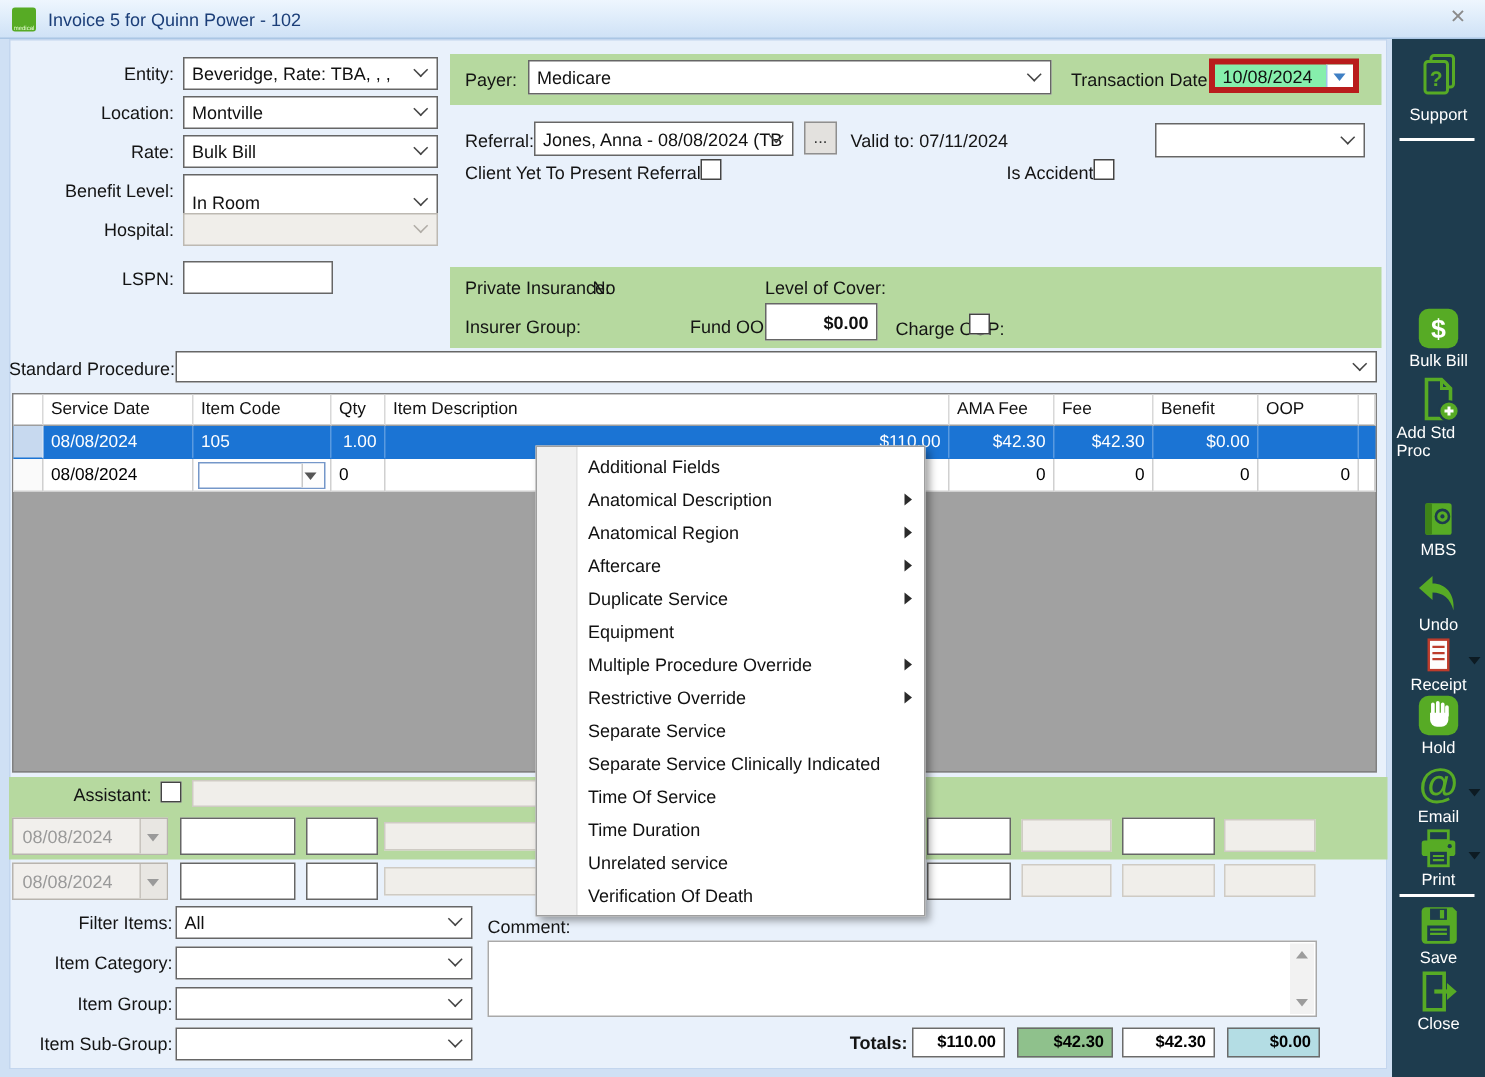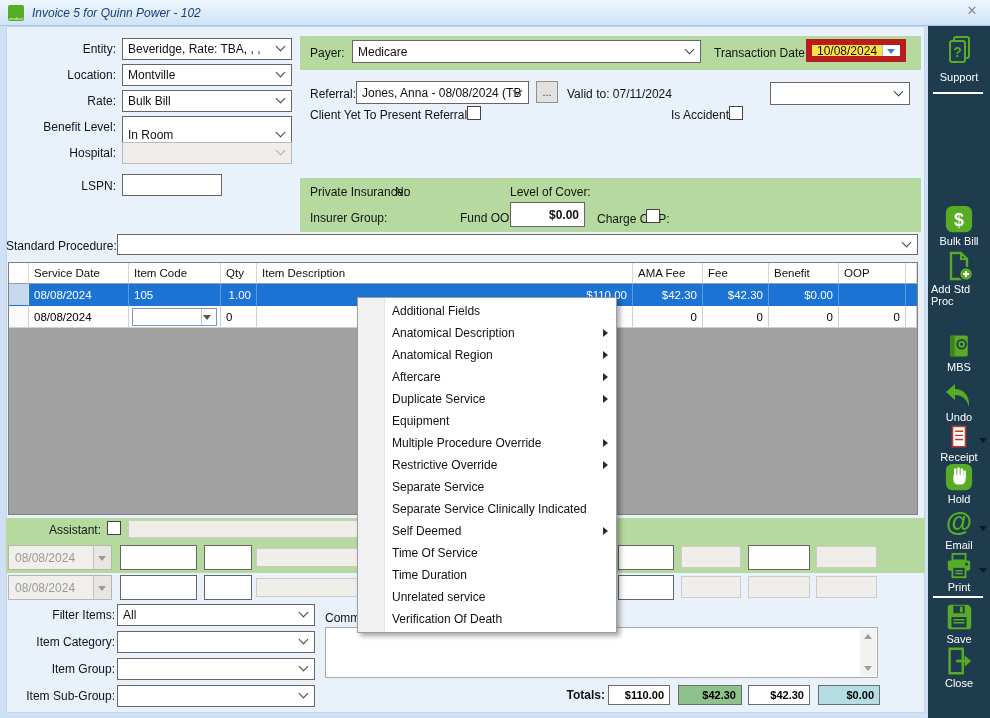--- a/index.html
+++ b/index.html
@@ -5,21 +5,21 @@
   * { margin:0; padding:0; box-sizing:border-box; }
   html,body { width:990px; height:718px; }
   body { font-family:"Liberation Sans","DejaVu Sans",sans-serif; background:#cfe0f4; position:relative; overflow:hidden; }
   .abs { position:absolute; }
 
   
   #titlebar { left:0; top:0; width:990px; height:26px;
     background:linear-gradient(#eef6fe,#cfe2f6); border-bottom:1px solid #aac6e4; display:flex; align-items:center; }
   #title-icon { width:16px; height:16px; margin:0 8px 0 8px; background:#57ab25; border-radius:2px;
     color:#eaffd9; font-size:4px; display:flex; align-items:flex-end; justify-content:center; overflow:hidden; }
-  #title-text { font-size:12px; color:#1b3e78;font-style:italic; }
+  #title-text { font-size:12px; color:#1b3e78; }
   #close-x { position:absolute; right:8px; top:3px; width:20px; height:18px; color:#8a8a8a;
     font-size:13px; font-weight:bold; text-align:center; cursor:default; }
 
   #content { left:6px; top:26px; width:919px; height:687px; background:#e9f1fb; border:1px solid #c3d6ee; }
   #frame-gap { left:925px; top:26px; width:3px; height:692px; background:#cfe0f4; }
 
   
   .label { position:absolute; font-size:12px; color:#141414; white-space:nowrap; }
   .r { text-align:right; }
   .combo, .tfield { position:absolute; background:#fff; border:1px solid #666; font-size:12px; color:#111;
@@ -33,21 +33,21 @@
   .checkbox { position:absolute; width:14px; height:14px; background:#fff; border:1px solid #454545; }
   .green { background:#b6d99f; }
   .datecombo { position:absolute; background:#f1efec; border:1px solid #b8b4ae; font-size:12px; color:#9a9a9a;
     display:flex; align-items:center; padding:0 22px 0 6px; }
   .datecombo .dbtn { position:absolute; right:0; top:0; bottom:0; width:18px; border-left:1px solid #c8c4be;
     background:#e8e6e2; }
   .tri-down { position:absolute; right:5px; top:50%; margin-top:-2px; width:0; height:0;
     border-left:4px solid transparent; border-right:4px solid transparent; border-top:5px solid #9a9a9a; }
 
   
-  #txn-date { background:#fde047; border:6px solid #b91c1c; }
+  #txn-date { background:#86efac; border:4px solid #b91c1c; }
   #txn-date .dbtn { position:absolute; right:0; top:0; bottom:0; width:18px; border-left:1px solid #9dc3e8; background:#fff; }
   #txn-date .tri-down { border-top-color:#3f7fc4; }
 
   .browse-btn { position:absolute; background:#e3e1de; border:1px solid #8f8f8f; font-size:11px; color:#333;
     display:flex; align-items:center; justify-content:center; }
 
   
   #grid { left:8px; top:262px; width:910px; height:253px; background:#a1a1a1; border:1px solid #808080; font-size:11.5px; }
   .grow { display:grid; grid-template-columns:20px 100px 92px 36px 376px 70px 66px 70px 67px auto; }
   .gh { background:#fff; height:21px; line-height:21px; font-weight:normal; color:#111; }
@@ -298,21 +298,20 @@
   <div class="menu-item"><span>Additional Fields</span></div>
   <div class="menu-item"><span>Anatomical Description</span><span class="sub-arrow"></span></div>
   <div class="menu-item"><span>Anatomical Region</span><span class="sub-arrow"></span></div>
   <div class="menu-item"><span>Aftercare</span><span class="sub-arrow"></span></div>
   <div class="menu-item"><span>Duplicate Service</span><span class="sub-arrow"></span></div>
   <div class="menu-item"><span>Equipment</span></div>
   <div class="menu-item"><span>Multiple Procedure Override</span><span class="sub-arrow"></span></div>
   <div class="menu-item"><span>Restrictive Override</span><span class="sub-arrow"></span></div>
   <div class="menu-item"><span>Separate Service</span></div>
   <div class="menu-item"><span>Separate Service Clinically Indicated</span></div>
-  <div class="menu-item"><span>Self Deemed</span><span class="sub-arrow"></span></div>
   <div class="menu-item"><span>Time Of Service</span></div>
   <div class="menu-item"><span>Time Duration</span></div>
   <div class="menu-item"><span>Unrelated service</span></div>
   <div class="menu-item"><span>Verification Of Death</span></div>
 </div>
 
 <div id="sidebar" class="abs">
   <div class="sb-item" style="top:8px">
     <svg width="32" height="36" viewBox="0 0 32 36">
       <rect x="11" y="3" width="15" height="21" rx="2" fill="#1e3c4e" stroke="#57ab25" stroke-width="2"></rect>

